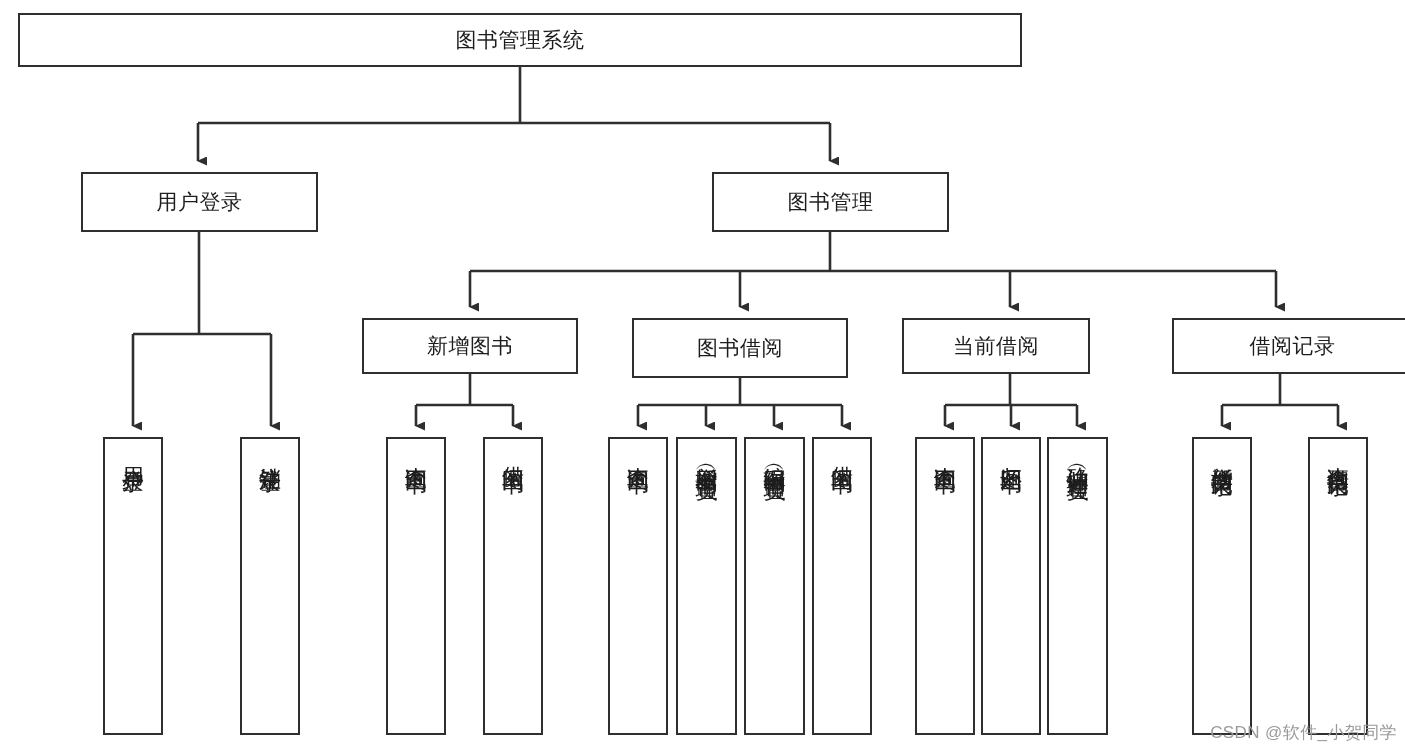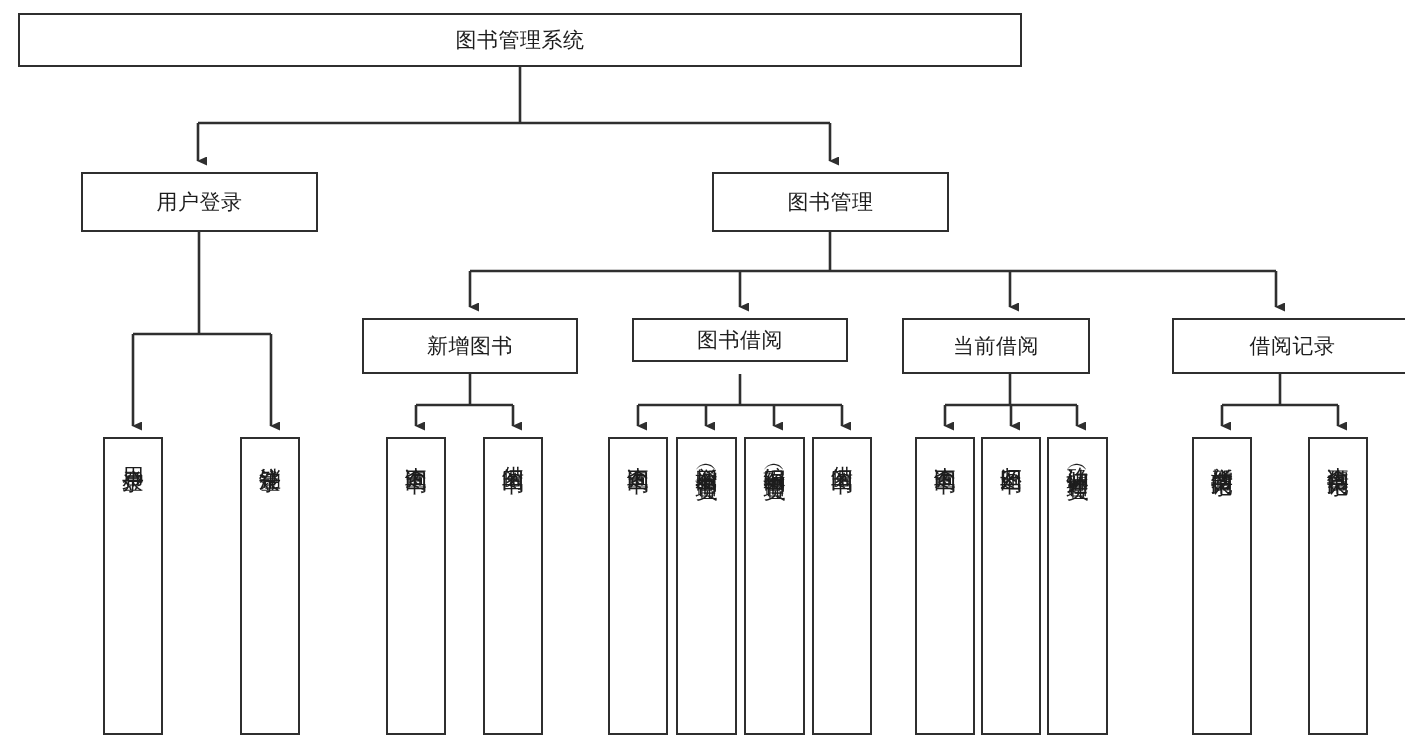--- a/index.html
+++ b/index.html
@@ -124,21 +124,21 @@
       </div>
       <div class="node horiz" style="left: 81px; top: 172px; width: 237px; height: 60px;">
         <span class="label">用户登录</span>
       </div>
       <div class="node horiz" style="left: 712px; top: 172px; width: 237px; height: 60px;">
         <span class="label">图书管理</span>
       </div>
       <div class="node horiz" style="left: 362px; top: 318px; width: 216px; height: 56px;">
         <span class="label">新增图书</span>
       </div>
-      <div class="node horiz" style="left: 632px; top: 318px; width: 216px; height: 44px;">
+      <div class="node horiz" style="left: 632px; top: 318px; width: 216px; height: 60px;">
         <span class="label">图书借阅</span>
       </div>
       <div class="node horiz" style="left: 902px; top: 318px; width: 188px; height: 56px;">
         <span class="label">当前借阅</span>
       </div>
       <div class="node horiz" style="left: 1172px; top: 318px; width: 241px; height: 56px;">
         <span class="label">借阅记录</span>
       </div>
       <div class="node vert" style="left: 103px; top: 437px; width: 60px; height: 298px;">
         <span class="label">用户登录</span>
@@ -174,13 +174,14 @@
         <span class="label">确认归还（管理员）</span>
       </div>
       <div class="node vert" style="left: 1192px; top: 437px; width: 60px; height: 298px;">
         <span class="label">新增借阅记录</span>
       </div>
       <div class="node vert" style="left: 1308px; top: 437px; width: 60px; height: 298px;">
         <span class="label">查询借阅记录</span>
       </div>
     </div>
 
+  <div id="watermark">CSDN @软件_小贺同学</div>
 </div>
 
 </body></html>

